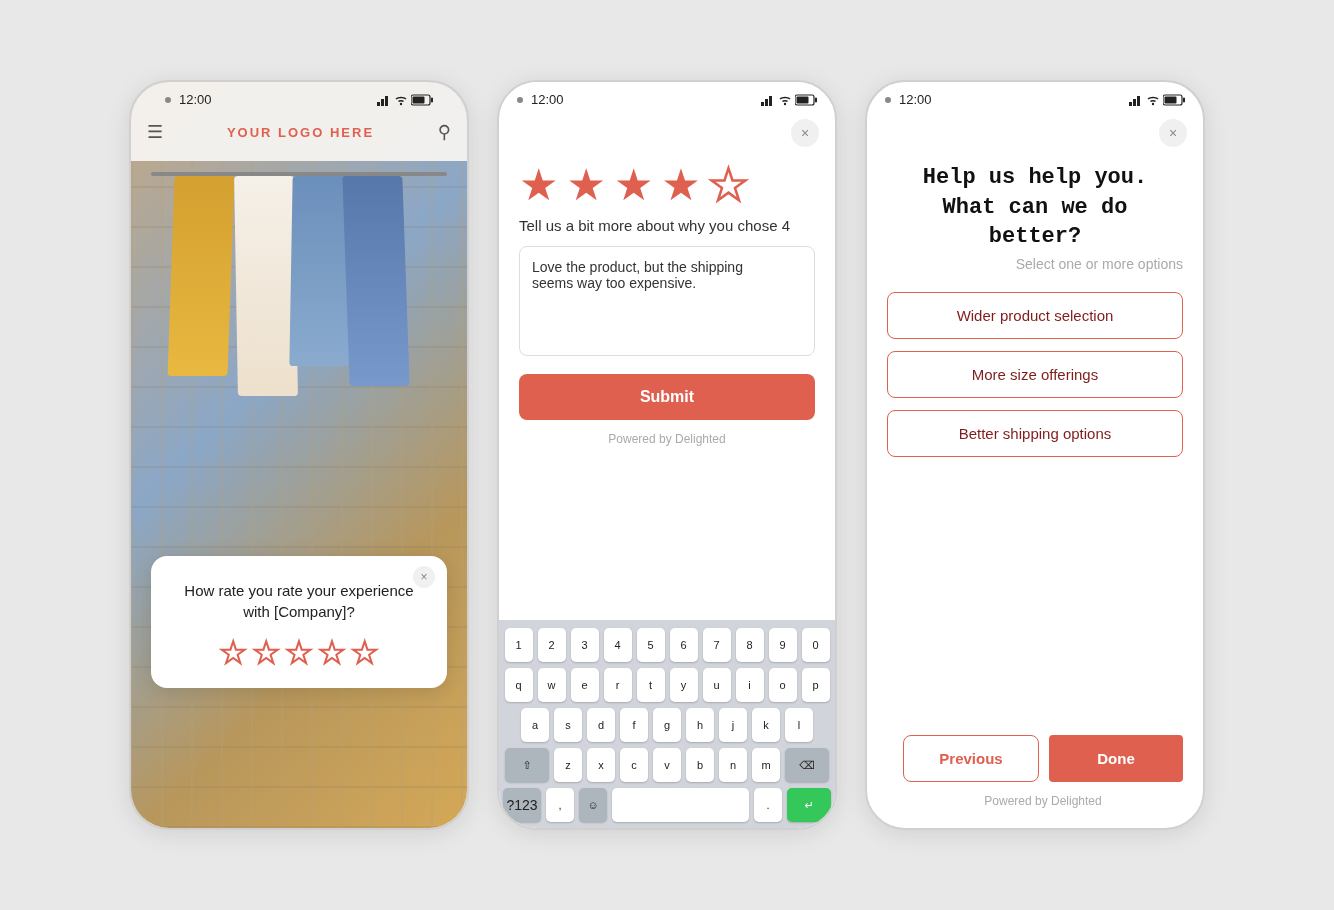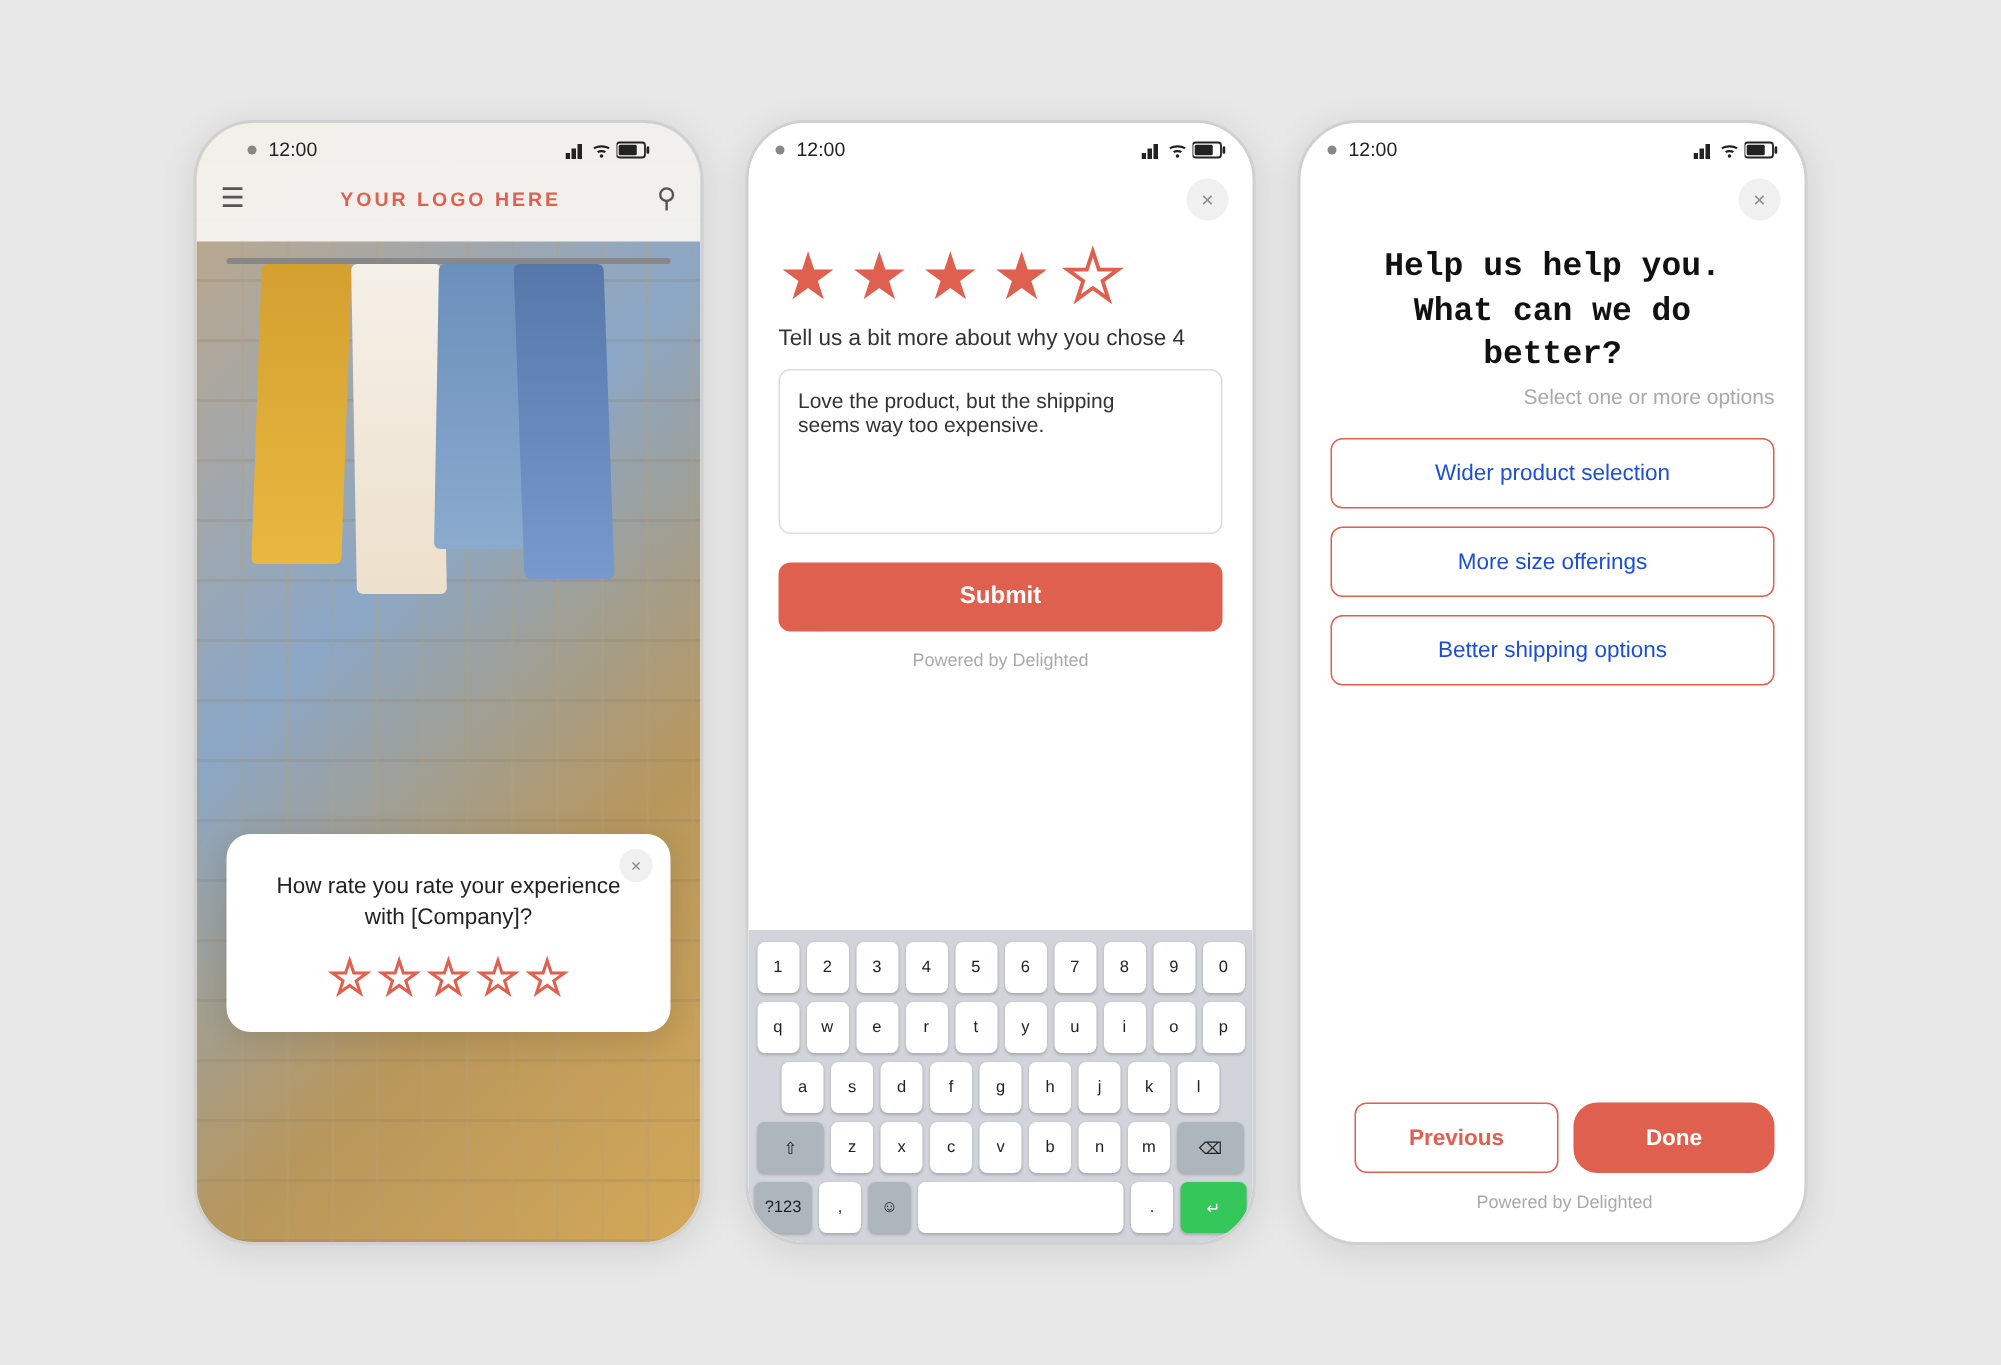--- a/index.html
+++ b/index.html
@@ -271,21 +271,21 @@
       text-align: right;
       padding: 0 20px 20px;
     }
     .option-btn {
       display: block;
       margin: 0 20px 12px;
       width: calc(100% - 40px);
       border: 1.5px solid #e06050;
       border-radius: 8px;
       background: #fff;
-      color: #1d4ed8;
+      color: #7f1d1d;
       font-size: 15px;
       font-weight: 500;
       padding: 14px 16px;
       cursor: pointer;
       text-align: center;
       font-family: inherit;
     }
     .phone3-footer {
       position: absolute;
       bottom: 0; left: 16px; right: 0;
@@ -304,21 +304,21 @@
       color: #e06050;
       font-size: 15px;
       font-weight: 600;
       padding: 14px;
       cursor: pointer;
       font-family: inherit;
     }
     .btn-done {
       flex: 1;
       border: none;
-      border-radius: 16px;
+      border-radius: 4px;
       background: #e06050;
       color: #fff;
       font-size: 15px;
       font-weight: 600;
       padding: 14px;
       cursor: pointer;
       font-family: inherit;
     }
     .phone3-powered {
       text-align: center;
@@ -475,21 +475,21 @@
         <div class="kb-key">z</div>
         <div class="kb-key">x</div>
         <div class="kb-key">c</div>
         <div class="kb-key">v</div>
         <div class="kb-key">b</div>
         <div class="kb-key">n</div>
         <div class="kb-key">m</div>
         <div class="kb-key dark wide">⌫</div>
       </div>
       <div class="kb-row kb-row-special">
-        <div class="kb-key dark wide" style="max-width:38px;font-size:11px;">?123</div>
+        <div class="kb-key dark wide" style="max-width:38px;font-size:14px;">?123</div>
         <div class="kb-key">,</div>
         <div class="kb-key dark">☺</div>
         <div class="kb-key spacebar"></div>
         <div class="kb-key">.</div>
         <div class="kb-key action wide">↵</div>
       </div>
     </div>
   </div>
 </div>
 

